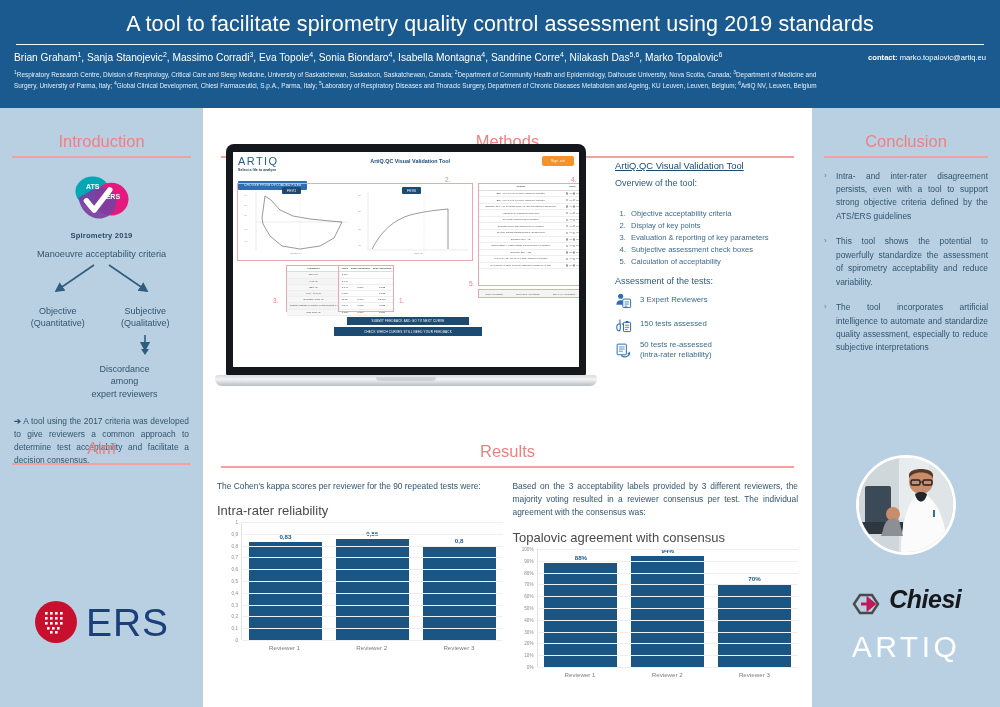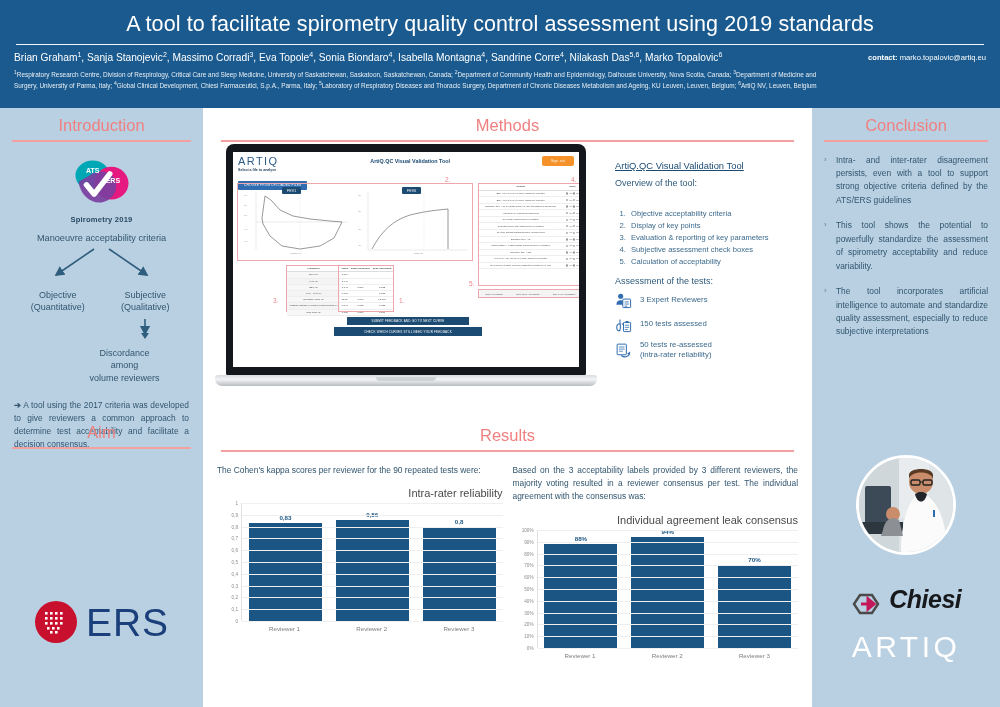--- a/index.html
+++ b/index.html
@@ -39,21 +39,21 @@
   }
   #col-left  { left: 0;   width: 203px; }
   #col-right { left: 812px; width: 188px; }
   #col-mid {
     position: absolute; left: 203px; top: 108px;
     width: 609px; height: 599px; background: #ffffff;
   }
 
   .sec-title {
     text-align: center; color: #f08080; font-size: 16.5px;
-    font-weight: 400; padding-top: 8px;
+    font-weight: 400; padding-top: 24px;
   }
   .sec-rule { height: 1.6px; background: #f4a0a0; margin: 5px 12px 0 12px; }
   .col-body { padding: 10px 14px 0 14px; color: #31556e; }
 
   
   #intro-logo { text-align: center; margin-top: 6px; }
   #ats-ers-mark { width: 78px; height: 52px; display: inline-block; }
   #spiro-cap {
     font-size: 7.6px; font-weight: 700; color: #2a4a63;
     text-align: center; margin-top: 1px; letter-spacing: .2px;
@@ -157,21 +157,21 @@
   .assess-lbl { font-size: 7.8px; color: #3c6a8c; line-height: 1.3; }
 
   
   #results { position: absolute; left: 203px; top: 418px; width: 609px; height: 289px; }
   #results .sec-rule { margin: 5px 18px 0 18px; }
   #res-cols { display: flex; gap: 10px; padding: 12px 14px 0 14px; }
   .res-col { flex: 1; }
   .res-lead { font-size: 8.4px; line-height: 1.6; color: #31556e; text-align: justify; }
 
   .chart { margin-top: 10px; position: relative; }
-  .chart-title { text-align: right; font-size: 11px; color: #4a4a4a; margin-bottom: 4px; }
+  .chart-title { text-align: left; font-size: 13px; color: #4a4a4a; margin-bottom: 4px; }
   .plot-wrap { display: flex; height: 118px; }
   .y-axis { width: 24px; position: relative; }
   .y-tick { position: absolute; right: 3px; font-size: 4.6px; color: #8a8a8a; transform: translateY(-50%); }
   .plot {
     flex: 1; position: relative; border-left: .6px solid #e2e2e2;
   }
   .gridline { position: absolute; left: 0; right: 0; height: 0; border-top: .6px solid #efefef; }
   .bars { position: absolute; left: 0; right: 0; bottom: 0; top: 0; display: flex; justify-content: space-around; align-items: flex-end; }
   .bar-slot { width: 28%; position: relative; height: 100%; display: flex; align-items: flex-end; justify-content: center; }
   .bar { width: 100%; background: #1b5583; }
@@ -265,21 +265,21 @@
 
       <div id="arrow-down">
         <svg width="170" height="24" viewBox="0 0 170 24">
           <line x1="128" y1="2" x2="128" y2="17" stroke="#2f5d7d" stroke-width="1.6" marker-end="url(#ah)"></line>
           <path d="M124,16 L128,22 L132,16 z" fill="#2f5d7d"></path>
         </svg>
       </div>
 
       <div id="discordance">
         <div>Discordance among</div>
-        <div>volume reviewers</div>
+        <div>expert reviewers</div>
       </div>
 
       <div id="intro-summary">
         <span class="ar">➔</span>
         <span>A tool using the 2017 criteria was developed to give reviewers a common approach to determine test acceptability and facilitate a decision consensus.</span>
       </div>
     </div>
   </div>
 
   <div id="aim-block">
@@ -633,21 +633,21 @@
               <div class="x-lab">Reviewer 1</div>
               <div class="x-lab">Reviewer 2</div>
               <div class="x-lab">Reviewer 3</div>
             </div>
         </div>
       </div>
 
       <div class="res-col">
         <div class="res-lead">Based on the 3 acceptability labels provided by 3 different reviewers, the majority voting resulted in a reviewer consensus per test. The individual agreement with the consensus was:</div>
         <div class="chart">
-          <div class="chart-title">Individual agreement leak consensus</div>
+          <div class="chart-title">Topalovic agreement with consensus</div>
           <div class="plot-wrap">
             <div class="y-axis" id="yaxis1">
                 <div class="y-tick" style="top: 0%;">100%</div>
                 <div class="y-tick" style="top: 10%;">90%</div>
                 <div class="y-tick" style="top: 20%;">80%</div>
                 <div class="y-tick" style="top: 30%;">70%</div>
                 <div class="y-tick" style="top: 40%;">60%</div>
                 <div class="y-tick" style="top: 50%;">50%</div>
                 <div class="y-tick" style="top: 60%;">40%</div>
                 <div class="y-tick" style="top: 70%;">30%</div>

